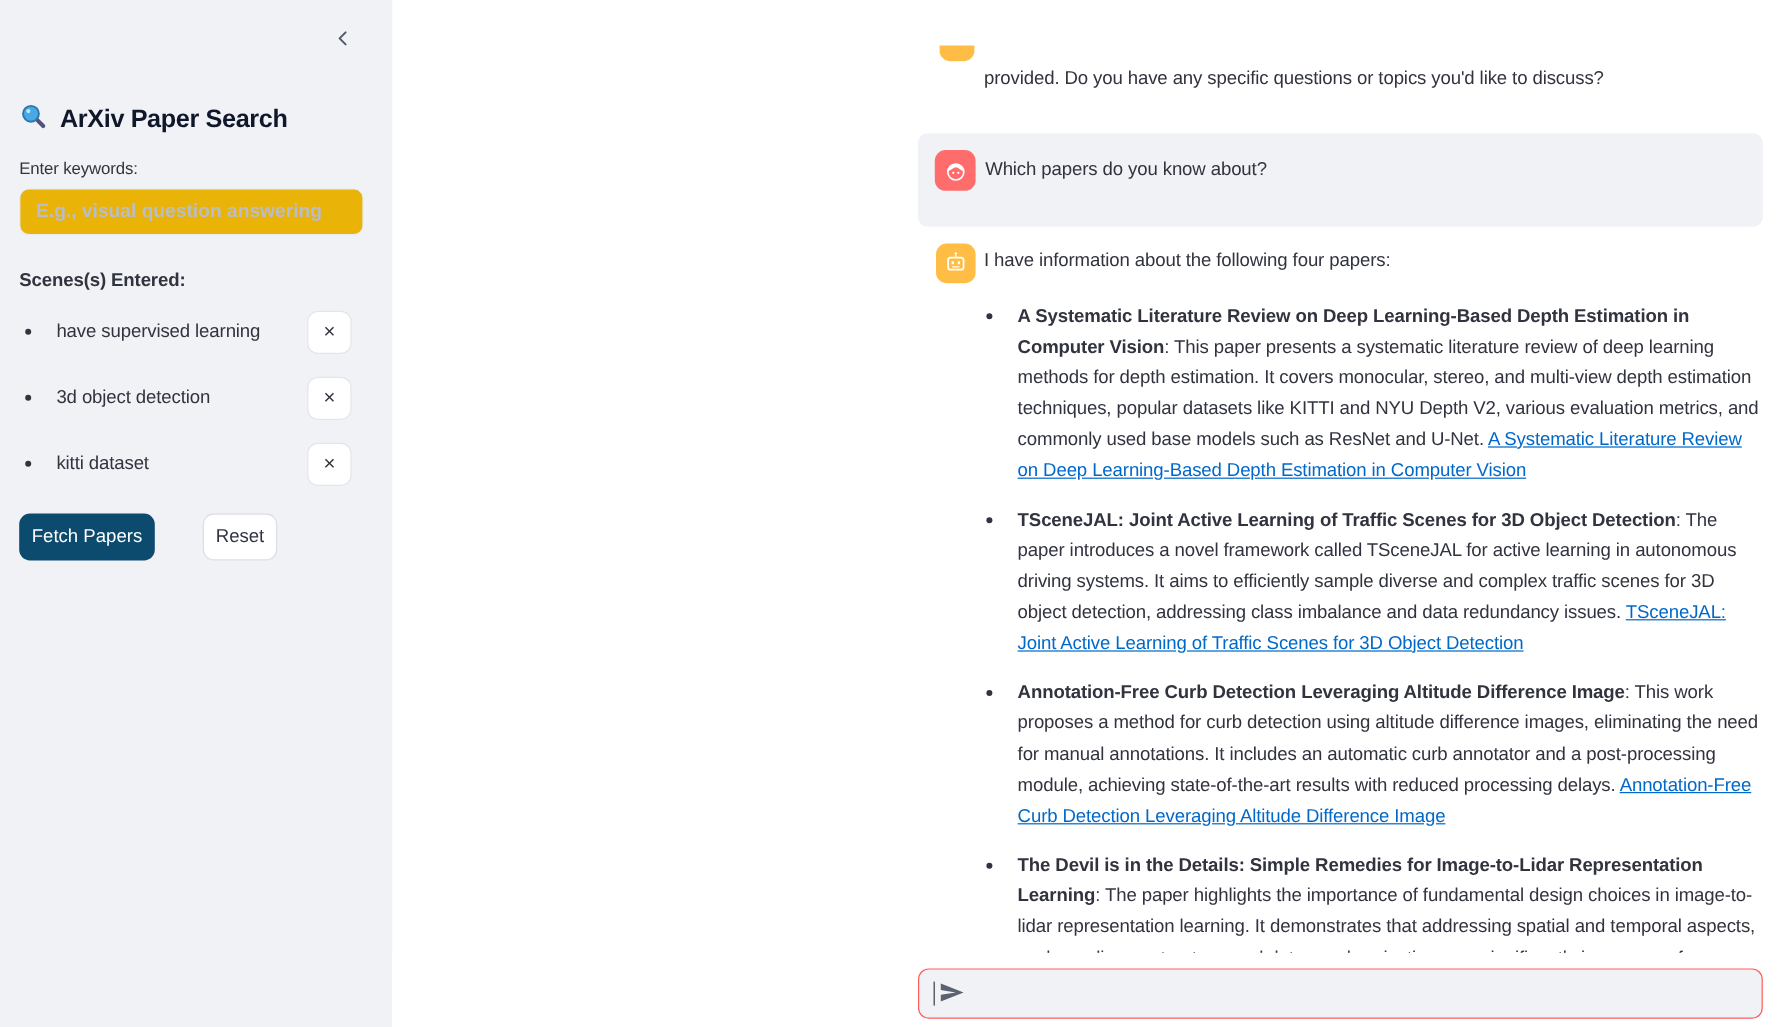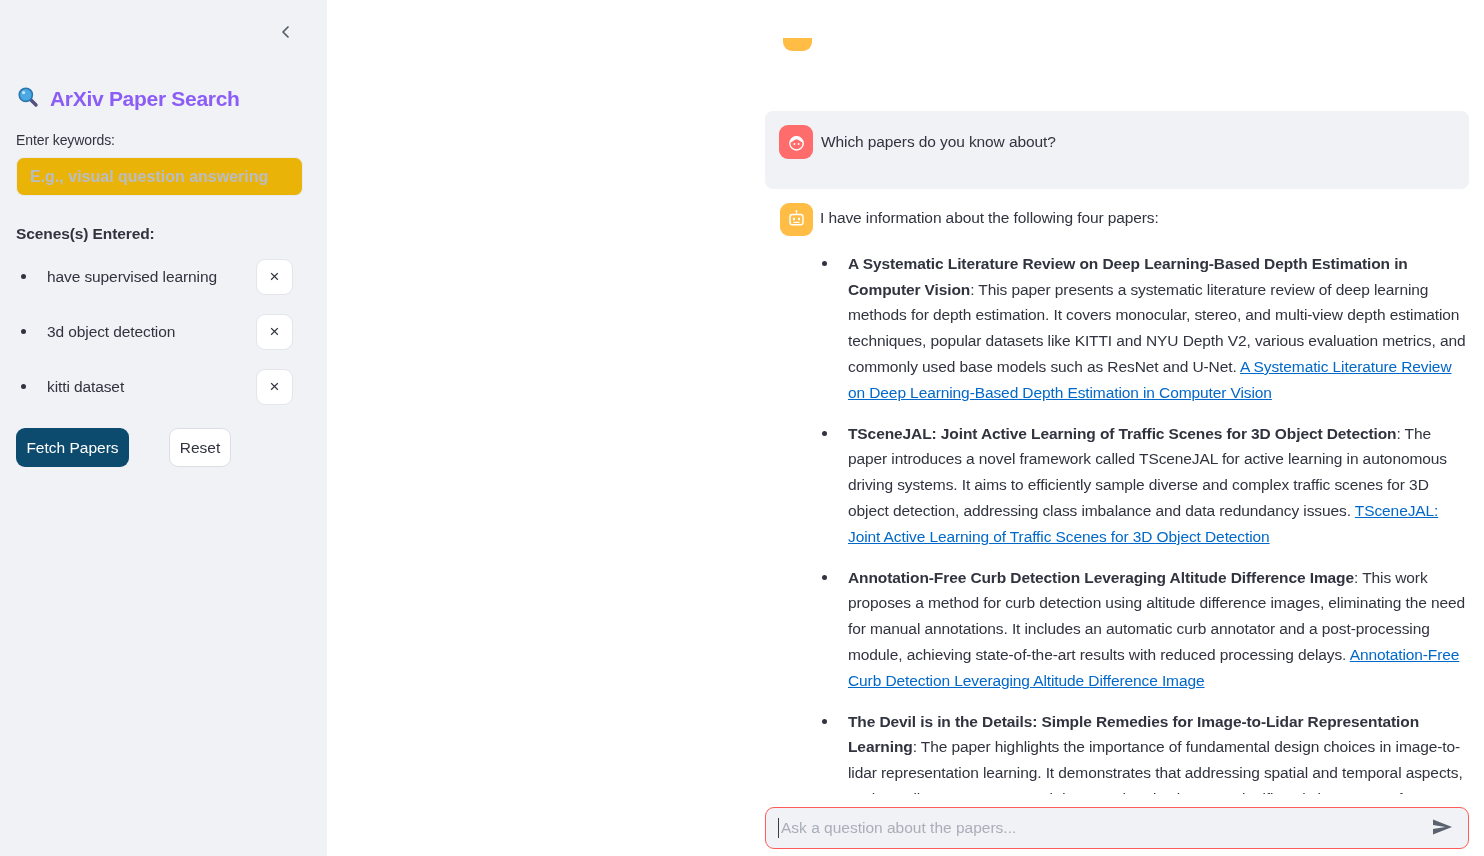--- a/index.html
+++ b/index.html
@@ -9,21 +9,21 @@
     background:#ffffff; color:#31333F;
     font-family:"Liberation Sans","DejaVu Sans",sans-serif;
     font-size:15.5px; letter-spacing:-0.1px;
   }
 
   
   .sidebar { position:fixed; left:0; top:0; width:327px; height:856px; background:#f0f2f6; }
   .collapse-btn { position:absolute; top:20px; right:28px; width:26px; height:26px;
     background:none; border:none; cursor:pointer; display:flex; align-items:center; justify-content:center; padding:0; }
   .title-row { position:absolute; left:16px; top:85px; display:flex; align-items:center; gap:10px; }
-  .title-row h1 { margin:0; font-size:21px; font-weight:700; letter-spacing:-0.3px; color:#8b5cf6; }
+  .title-row h1 { margin:0; font-size:21px; font-weight:700; letter-spacing:-0.3px; color:#0f172a; }
   .enter-label { position:absolute; left:16px; top:132px; font-size:14px; }
   .kw-input { position:absolute; left:16px; top:157px; width:287px; height:39px;
     border:1px solid #e9ebf1; border-radius:8px; background:#eab308; padding:0 13px;
     font-size:16px; color:#31333F; font-family:inherit; outline:none;font-weight:bold; }
   .kw-input::placeholder { color:#b9bdc7; }
   .entered-head { position:absolute; left:16px; top:225px; font-size:15.5px; font-weight:700; }
   #kw-list { position:absolute; left:16px; top:258px; width:277px; }
   .kw-row { display:flex; align-items:center; height:37px; margin-bottom:18px; }
   .dot { width:5px; height:5px; border-radius:50%; background:#31333F; margin:0 21px 0 5px; flex:none; }
   .kw-text { font-size:15.5px; }
@@ -132,20 +132,21 @@
     <div class="btn-row">
       <button class="fetch-btn">Fetch Papers</button>
       <button class="reset-btn">Reset</button>
     </div>
   </aside>
 
   <main class="main">
     <div class="chat">
 
       <div class="cut-avatar"></div>
+      <div class="cut-text">provided. Do you have any specific questions or topics you'd like to discuss?</div>
 
       <div class="user-block">
         <span class="avatar user">
           <svg width="21" height="21" viewBox="0 0 24 24">
             <circle cx="12" cy="13" r="7.6" fill="none" stroke="#ffffff" stroke-width="1.6"></circle>
             <path d="M4.8 12.2 C5.2 6.6 9 4.7 12 5.1 C15 4.7 18.8 6.6 19.2 12.2 C15.8 10.8 14.3 8.6 12.1 8.4 C9.9 8.6 8.2 11 4.8 12.2 Z" fill="#ffffff"></path>
             <circle cx="9.6" cy="13.7" r="1.1" fill="#ffffff"></circle>
             <circle cx="14.4" cy="13.7" r="1.1" fill="#ffffff"></circle>
           </svg>
         </span>
@@ -174,21 +175,20 @@
           <li><strong>The Devil is in the Details: Simple Remedies for Image-to-Lidar Representation Learning</strong><span>: The paper highlights the importance of fundamental design choices in image-to-lidar representation learning. It demonstrates that addressing spatial and temporal aspects, such as alignment or temporal data synchronization, can significantly improve performance in 3D</span></li>
         </ul>
 
       </div>
     </div>
 
     <div class="input-backdrop"></div>
 
     <div class="chat-input-wrap">
       <span class="caret"></span>
-      <input type="text" placeholder="Ask a question about the papers..." style="">
       <button class="send-btn">
         <span>
           <svg width="24" height="24" viewBox="0 0 24 24">
             <path d="M3 19.5 L22 12 L3 4.5 L3 10 L15.5 12 L3 14 Z" fill="#5a6270"></path>
           </svg>
         </span>
       </button>
     </div>
   </main>
 

